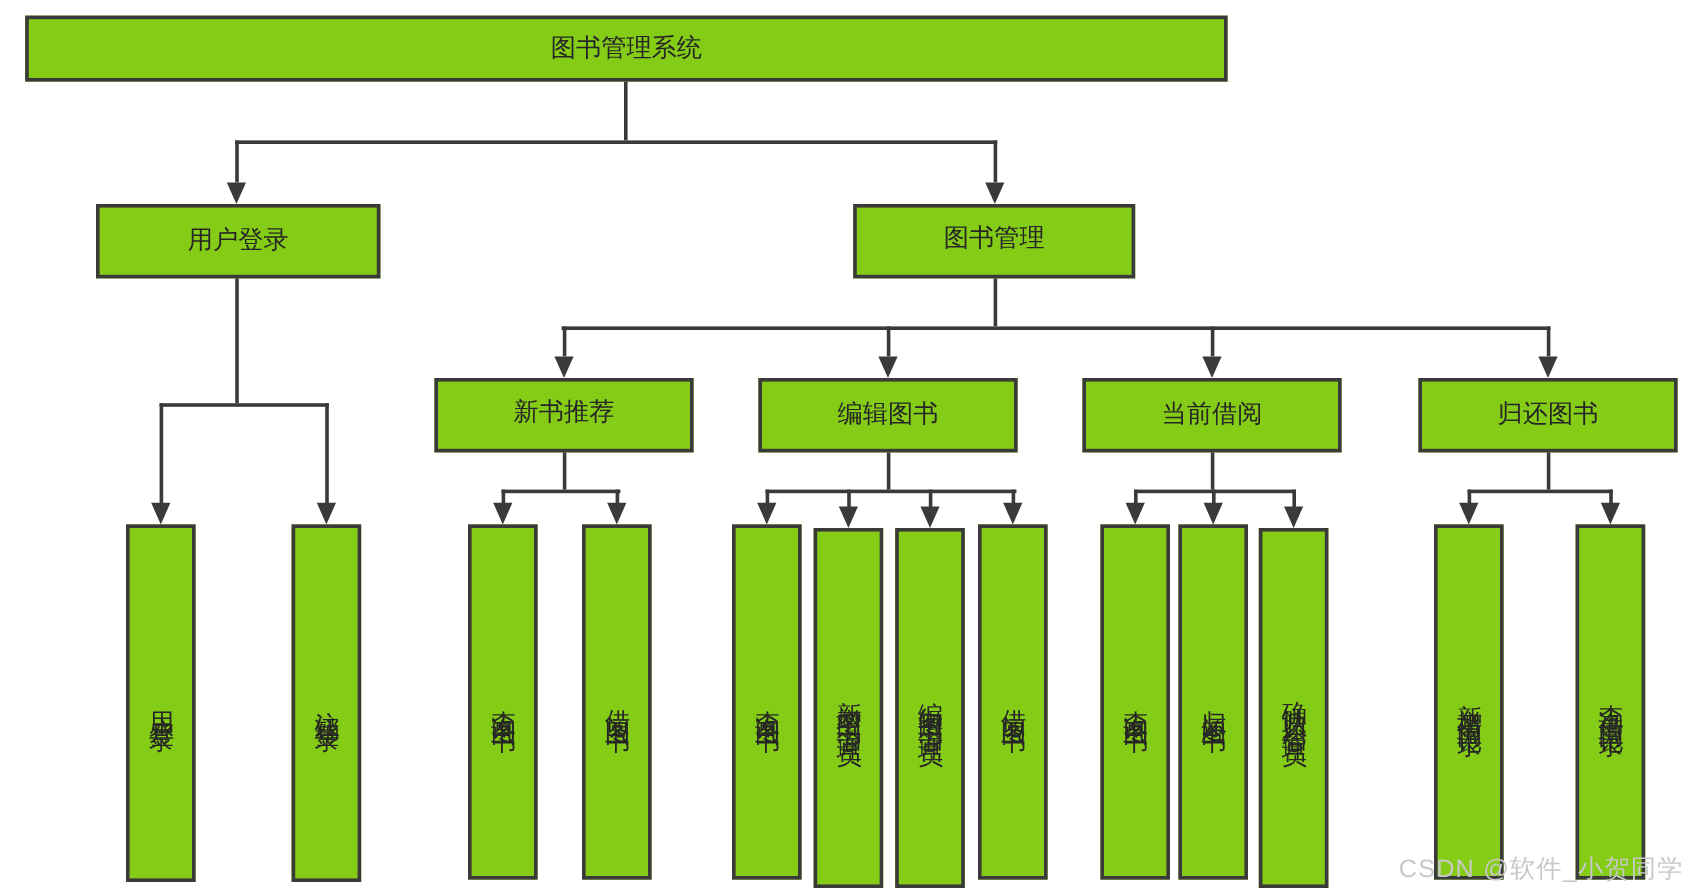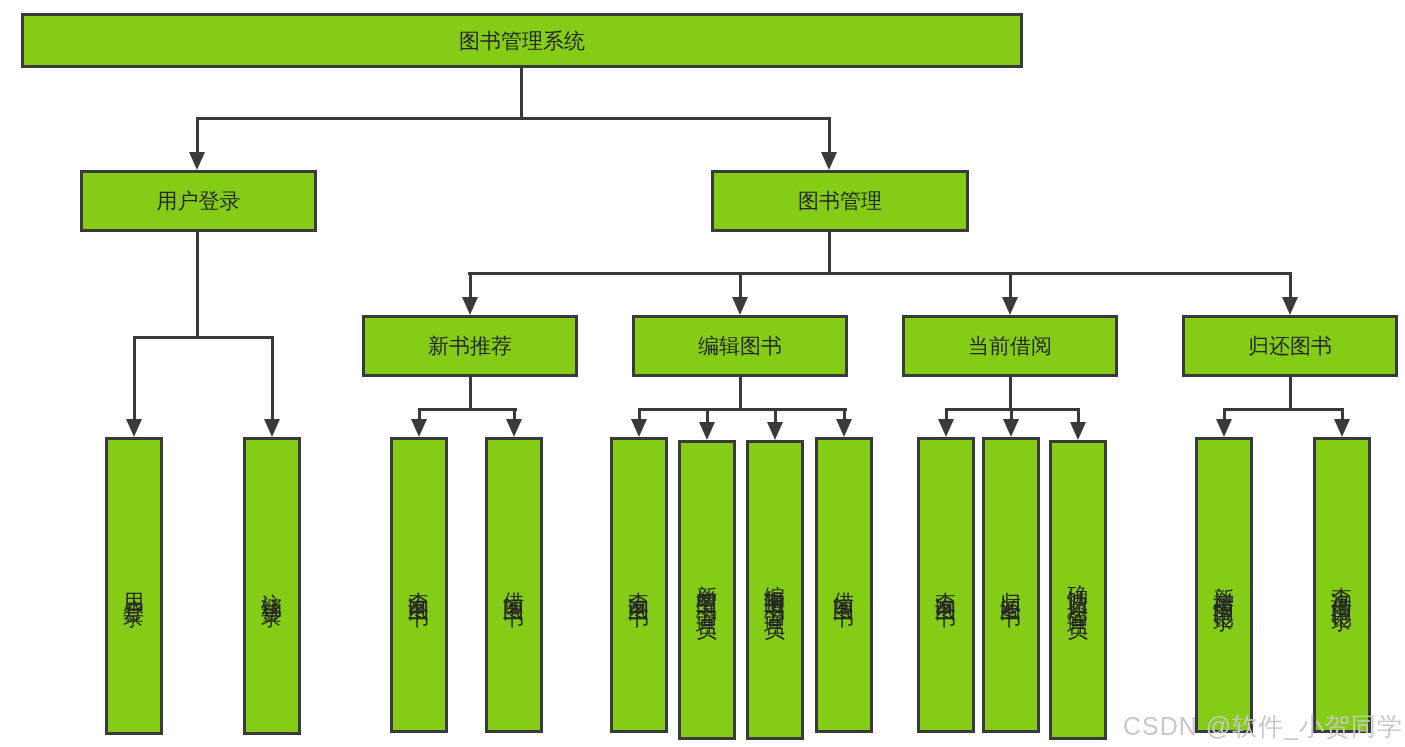--- a/index.html
+++ b/index.html
@@ -27,41 +27,41 @@
   .hl{position:absolute;height:3px;background:var(--line);}
   .vl{position:absolute;width:3px;background:var(--line);}
   .arrow{
     position:absolute;width:0;height:0;
     border-left:8px solid transparent;
     border-right:8px solid transparent;
     border-top:18px solid var(--line);
   }
   .watermark{
     position:absolute;top:710px;right:2px;
-    font-size:25px;color:var(--watermark);
+    font-size:21px;color:var(--watermark);
     letter-spacing:1px;z-index:5;white-space:nowrap;
   }
 </style>
 </head>
 <body>
 
 <div id="stage">
 
   <div class="box" style="left:21px;top:13px;width:1002px;height:55px;">
     <span>图书管理系统</span>
   </div>
 
   <div class="box" style="left:80px;top:170px;width:237px;height:62px;">
     <span>用户登录</span>
   </div>
-  <div class="box" style="left:711px;top:170px;width:258px;height:62px;">
+  <div class="box" style="left:711px;top:170px;width:235px;height:62px;font-family:Liberation Mono, monospace;">
     <span>图书管理</span>
   </div>
 
-  <div class="box" style="left:362px;top:315px;width:216px;height:62px;">
+  <div class="box" style="left:362px;top:315px;width:216px;height:62px;font-family:Liberation Mono, monospace;">
     <span>新书推荐</span>
   </div>
   <div class="box" style="left:632px;top:315px;width:216px;height:62px;">
     <span>编辑图书</span>
   </div>
   <div class="box" style="left:902px;top:315px;width:216px;height:62px;">
     <span>当前借阅</span>
   </div>
   <div class="box" style="left:1182px;top:315px;width:216px;height:62px;">
     <span>归还图书</span>

